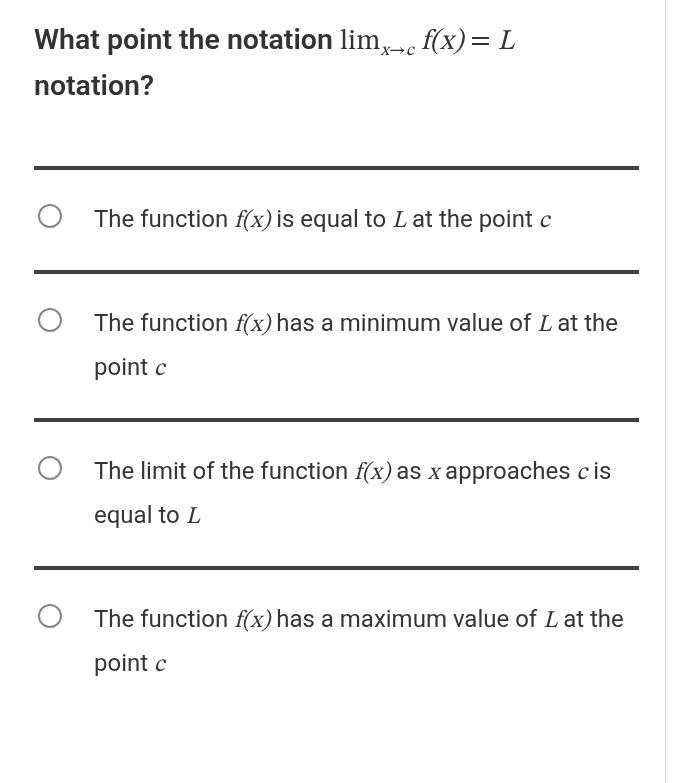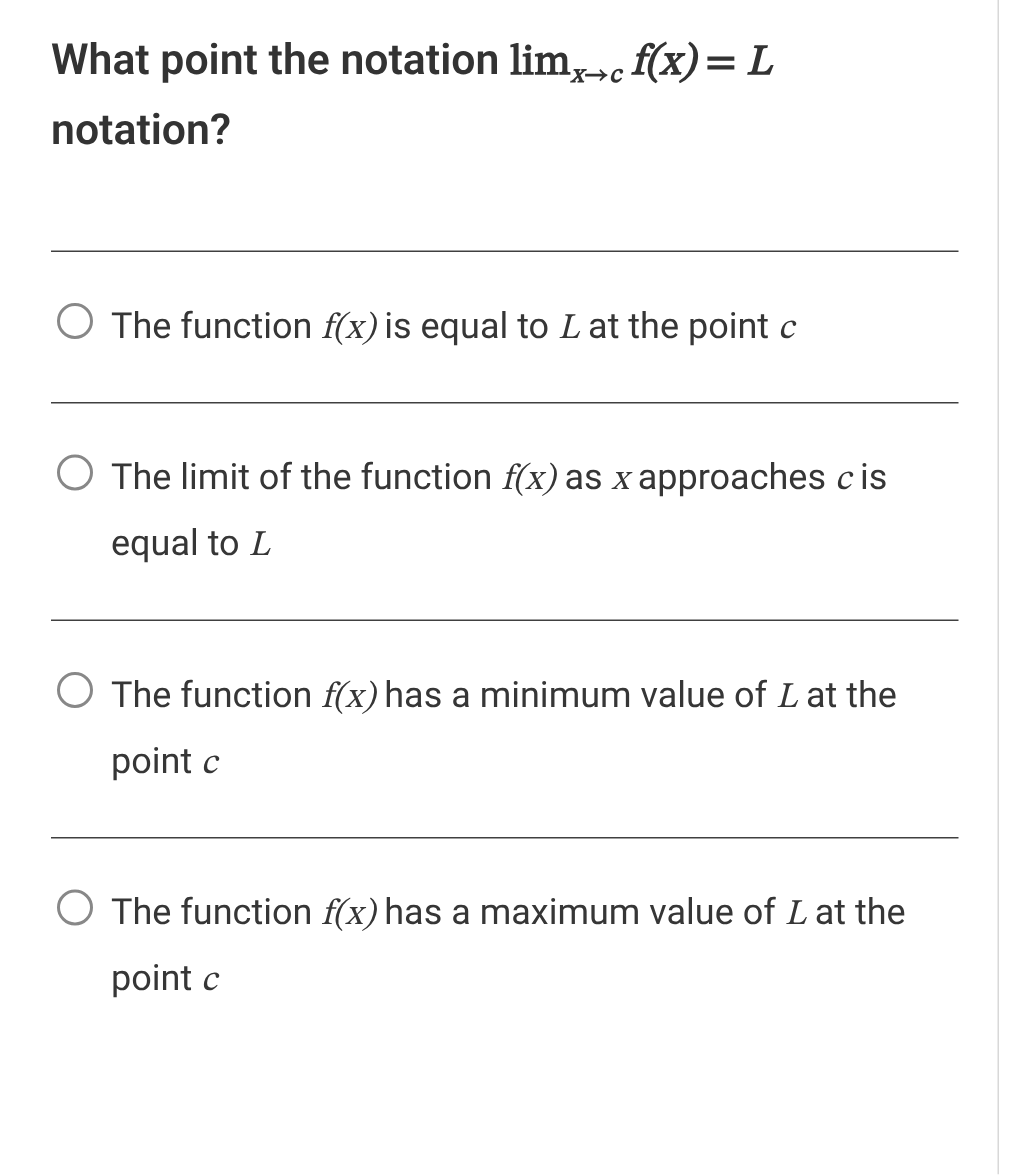--- a/index.html
+++ b/index.html
@@ -22,29 +22,29 @@
     padding: 18px 34px 0 34px;
   }
   .question {
     font-size: 28.5px;
     font-weight: 600;
     line-height: 1.55;
     color: #333;
     margin-bottom: 58px;
   }
   .question .math {
-    font-weight: 700;
+    font-weight: 400;
   }
   .options { }
   .option {
     display: flex;
     align-items: flex-start;
-    gap: 12px;
+    gap: 32px;
     padding: 28px 0 28px 4px;
-    border-top: 1px solid #404040;
+    border-top: 4px solid #404040;
   }
   .option:last-child { padding-bottom: 20px; justify-content: center; }
   .radio {
     flex: 0 0 auto;
     width: 24px; height: 24px;
     border: 2px solid #888;
     border-radius: 50%;
     margin-top: 6px;
     background: #fff;
     cursor: pointer;
@@ -77,25 +77,25 @@
     <span>What point the notation </span><span class="math"><span>lim</span><span class="sub"><span class="mi">x</span><span>→</span><span class="mi">c</span></span> <span class="mi">f(x)</span><span> = </span><span class="mi">L</span></span><span> notation?</span>
   </div>
 
   <div class="options">
       <div class="option">
         <div class="radio"></div>
         <div class="opt-text"><span>The function </span><span class="math mi">f(x)</span><span> is equal to </span><span class="math mi">L</span><span> at the point </span><span class="math mi">c</span></div>
       </div>
       <div class="option">
         <div class="radio"></div>
-        <div class="opt-text"><span>The limit of the function </span><span class="math mi">f(x)</span><span> as </span><span class="math mi">x</span><span> approaches </span><span class="math mi">c</span><span> is equal to </span><span class="math mi">L</span></div>
+        <div class="opt-text"><span>The function </span><span class="math mi">f(x)</span><span> has a minimum value of </span><span class="math mi">L</span><span> at the point </span><span class="math mi">c</span></div>
       </div>
       <div class="option">
         <div class="radio"></div>
-        <div class="opt-text"><span>The function </span><span class="math mi">f(x)</span><span> has a minimum value of </span><span class="math mi">L</span><span> at the point </span><span class="math mi">c</span></div>
+        <div class="opt-text"><span>The limit of the function </span><span class="math mi">f(x)</span><span> as </span><span class="math mi">x</span><span> approaches </span><span class="math mi">c</span><span> is equal to </span><span class="math mi">L</span></div>
       </div>
       <div class="option">
         <div class="radio"></div>
         <div class="opt-text"><span>The function </span><span class="math mi">f(x)</span><span> has a maximum value of </span><span class="math mi">L</span><span> at the point </span><span class="math mi">c</span></div>
       </div>
     </div>
 
 </div>
 
 </body></html>

